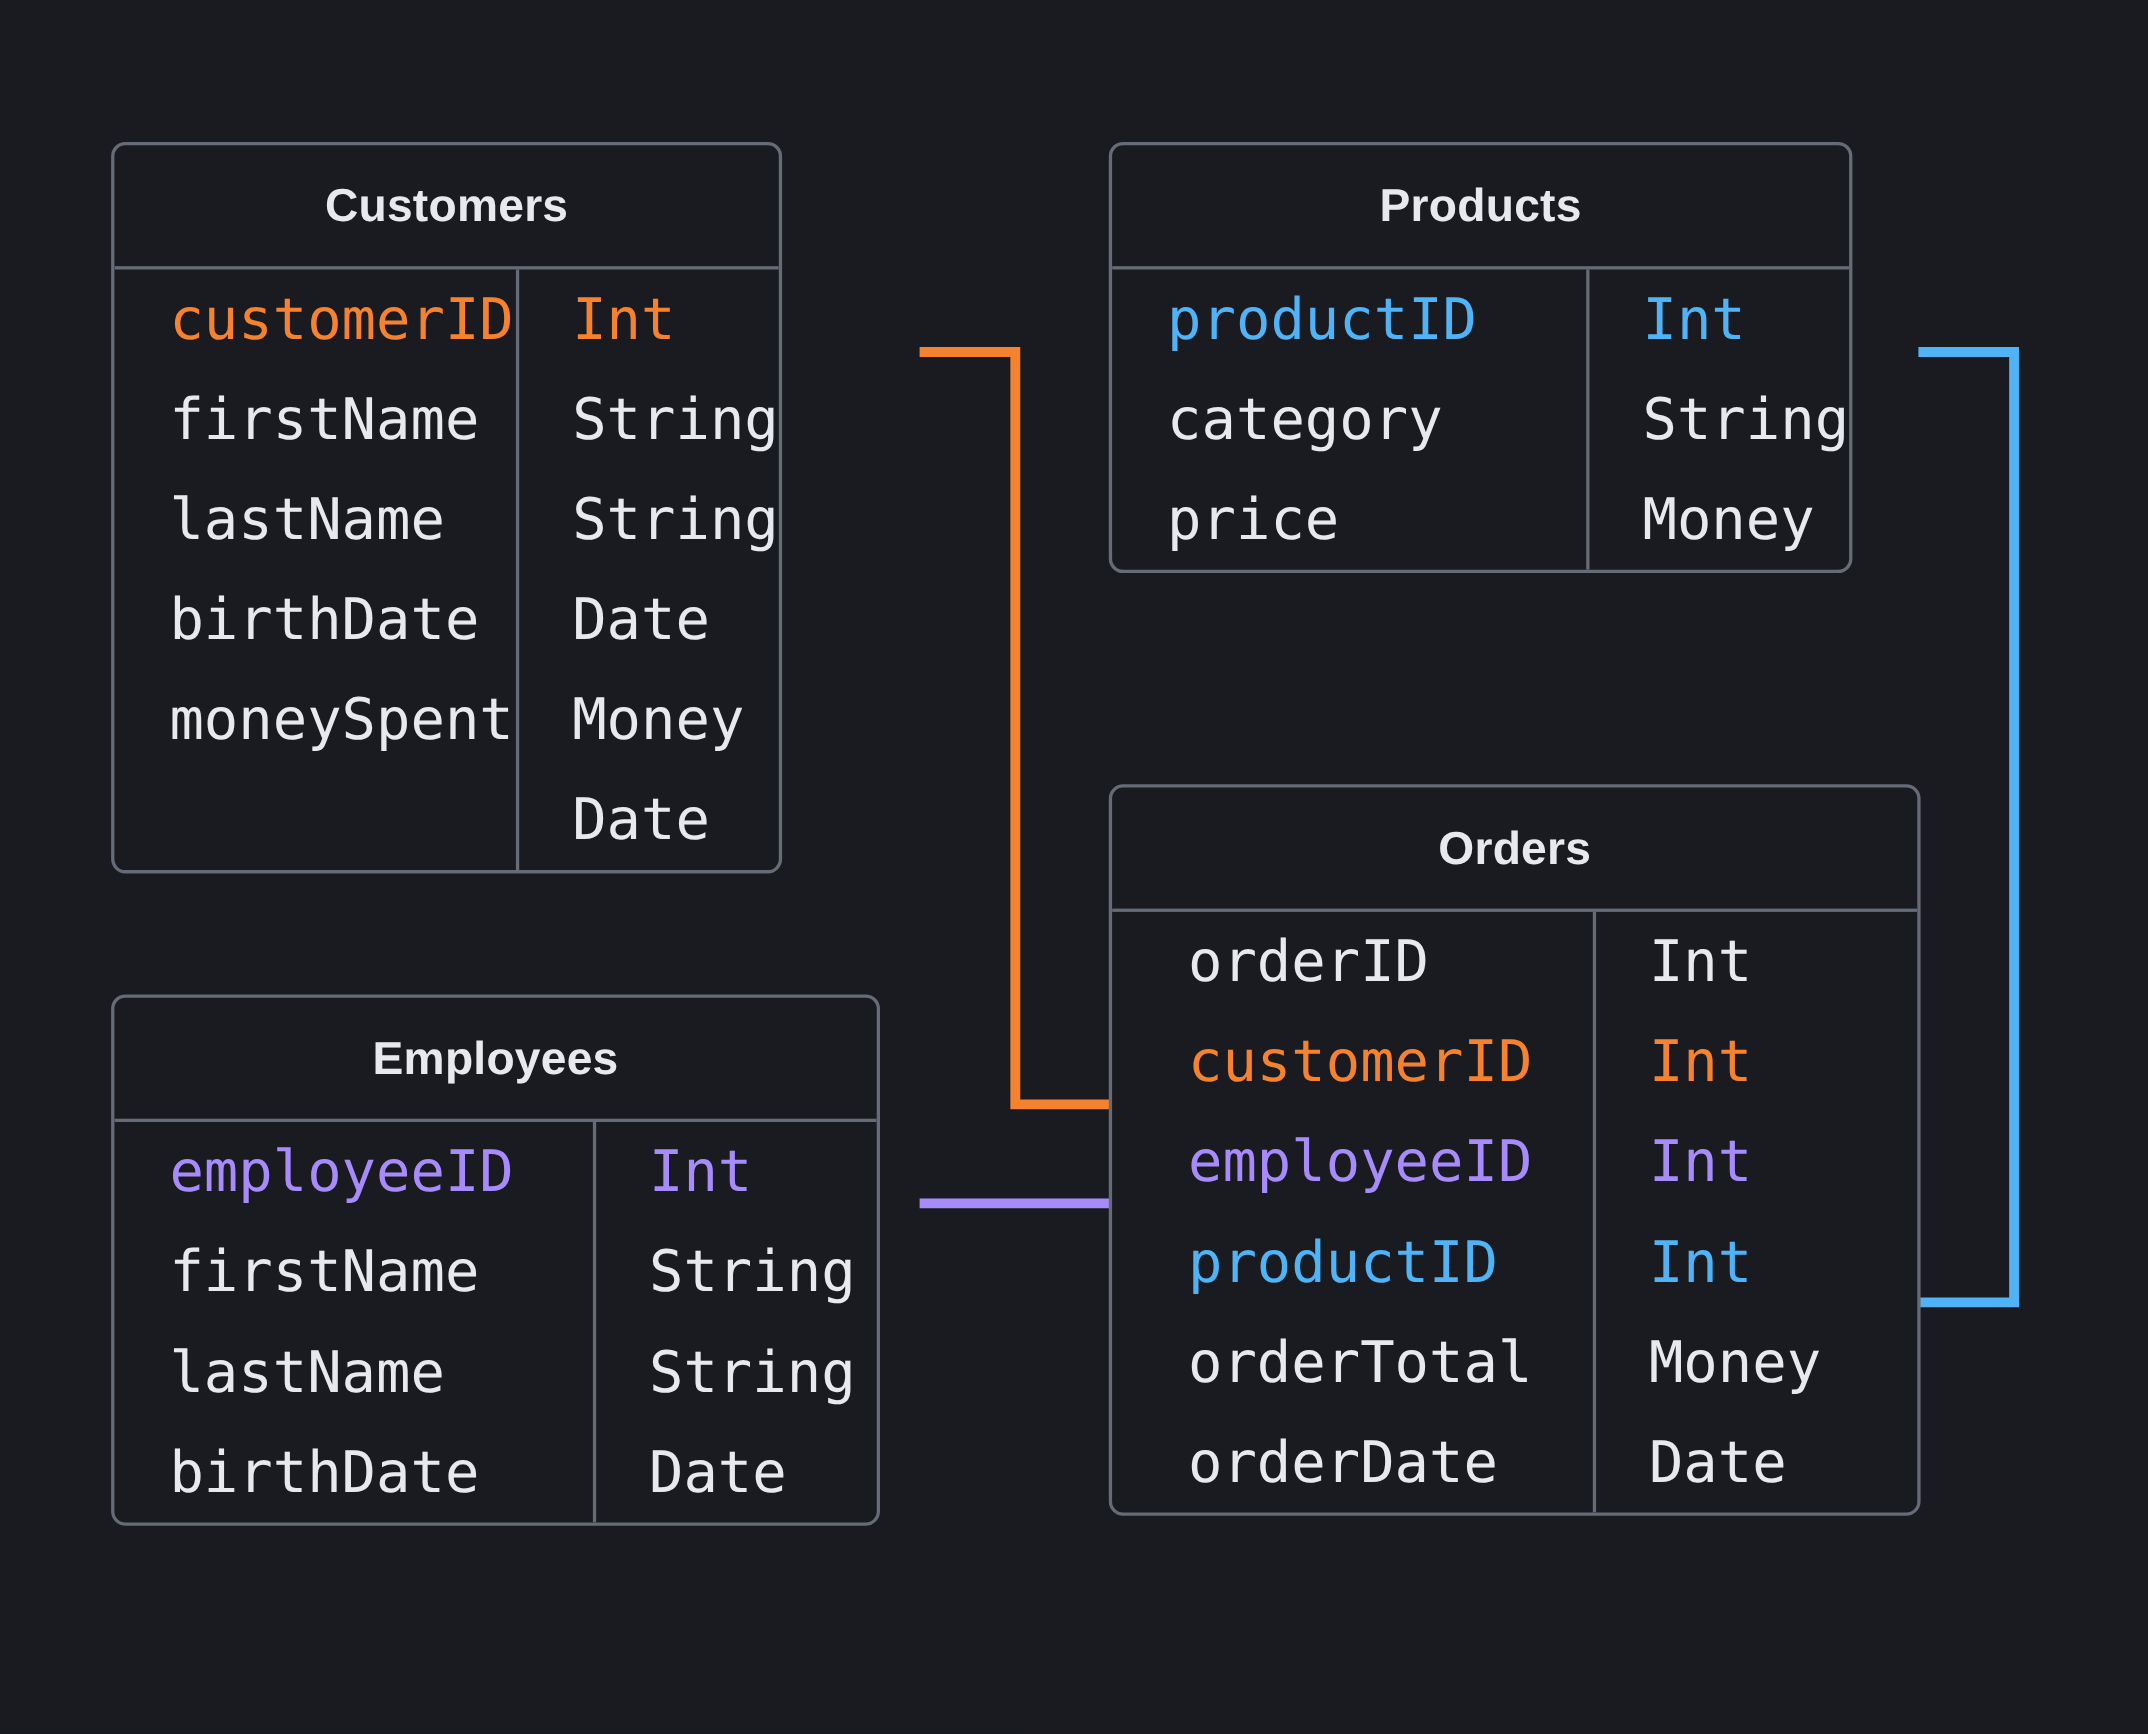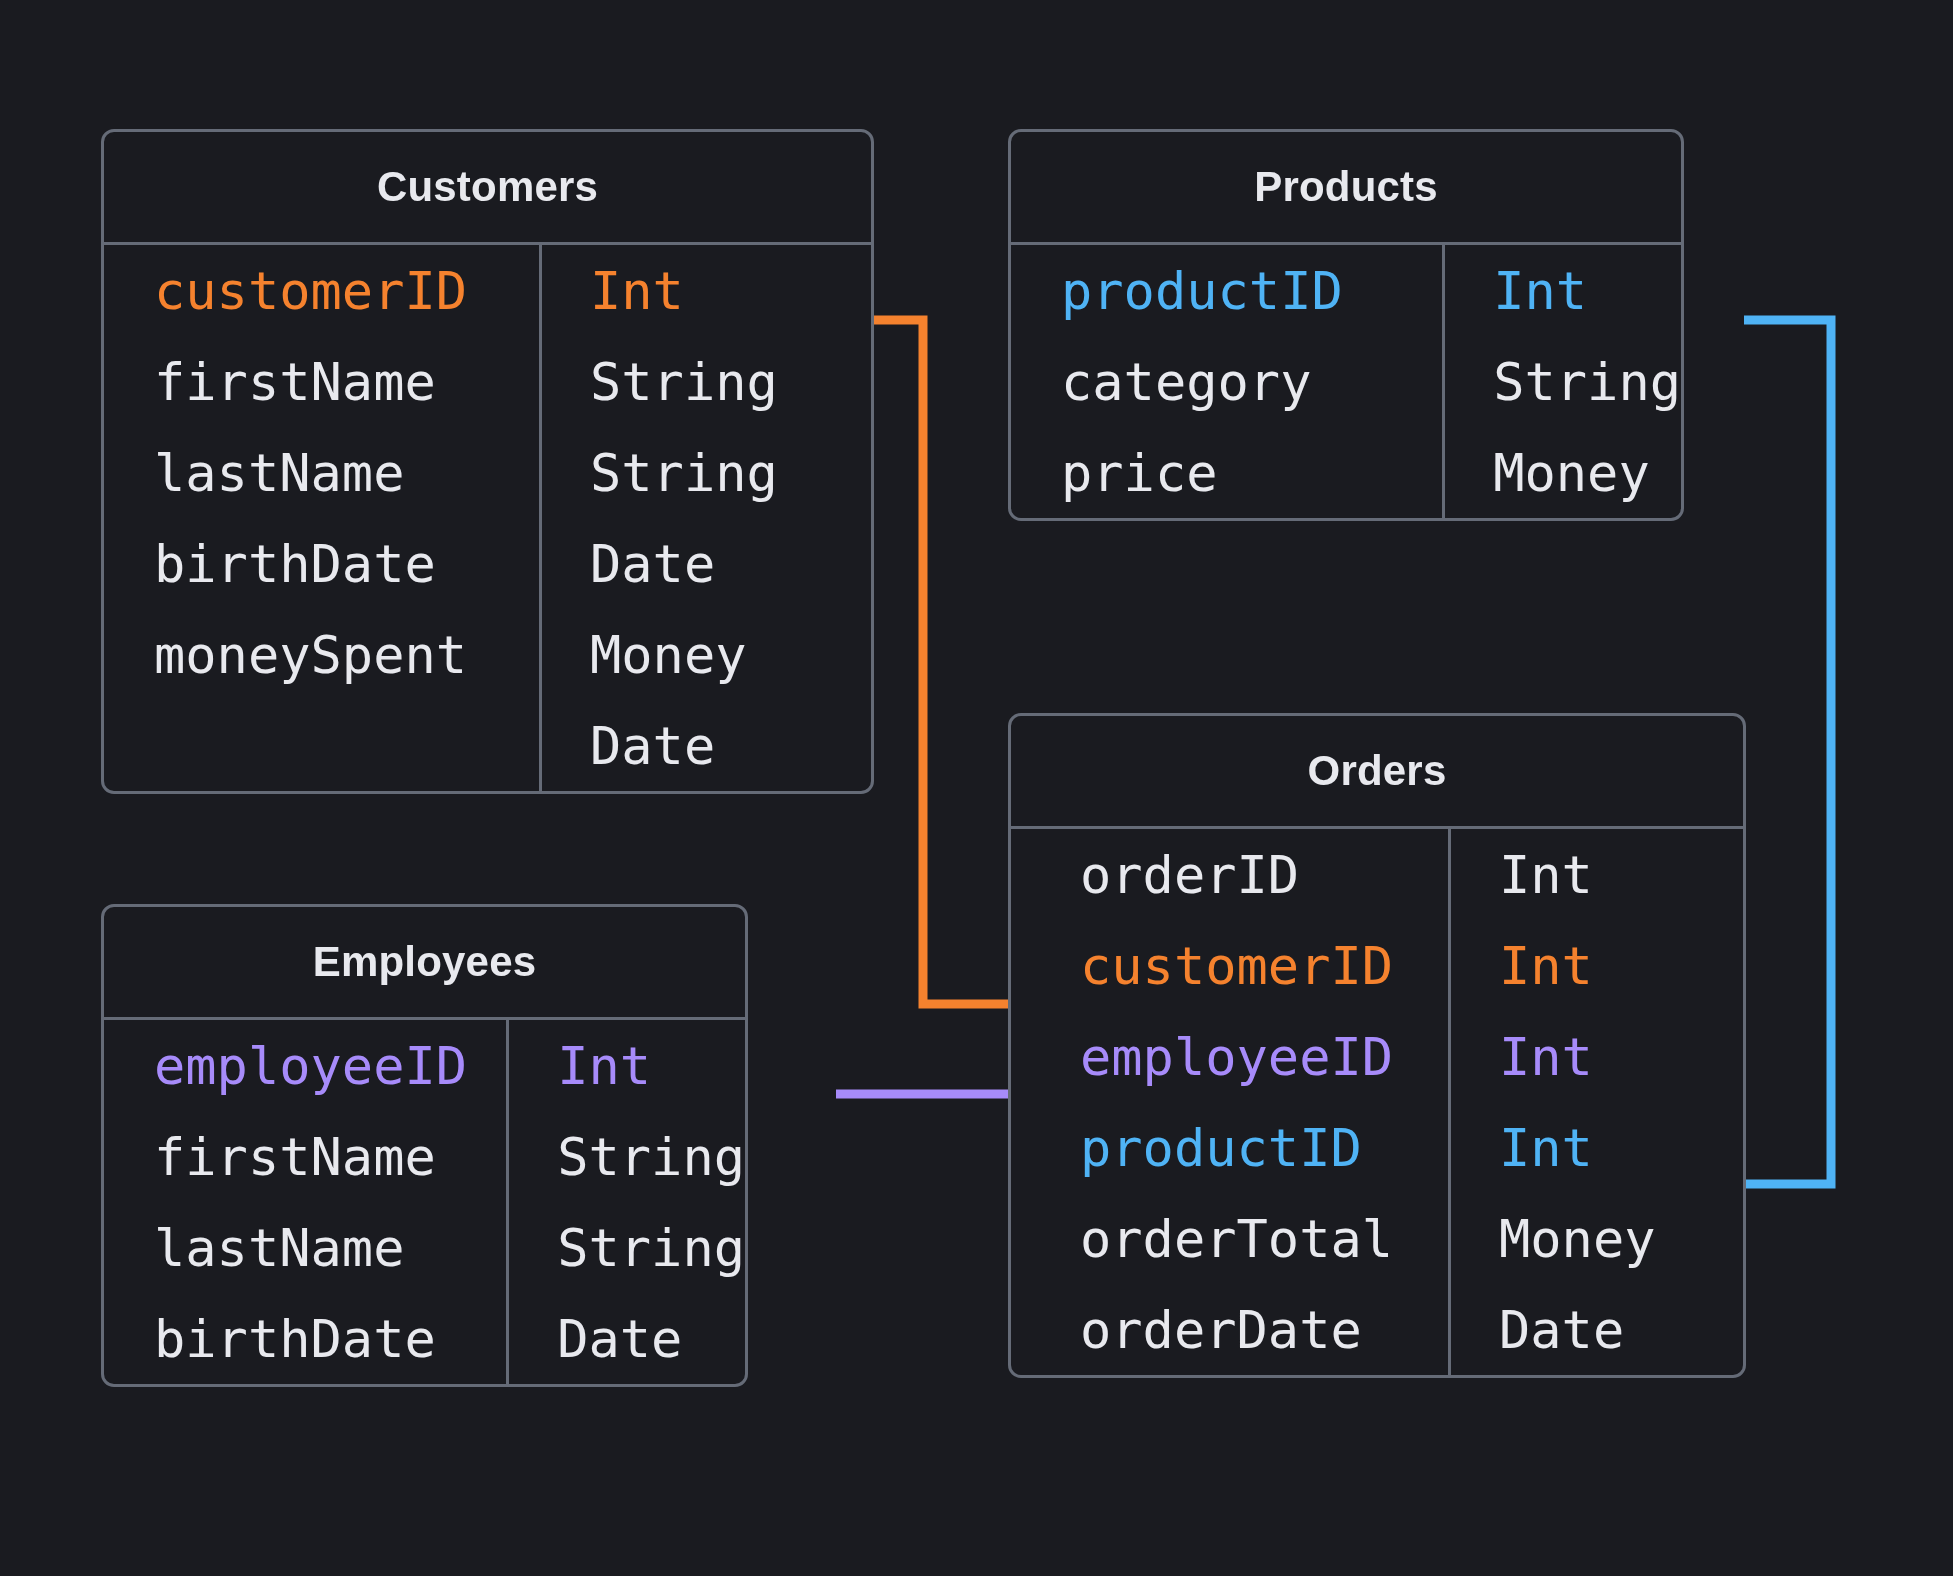--- a/index.html
+++ b/index.html
@@ -77,25 +77,25 @@
   }
   .col-names .field-cell { padding-left: 50px; }
   .col-types .field-cell { padding-left: 48px; }
 
   
   .k-orange { color: #f5822e; }
   .k-blue   { color: #4fb3f5; }
   .k-purple { color: #a78bfa; }
 
   
-  #entity-customers { left: 101px; top: 129px;  width: 773px; }
+  #entity-customers { left: 101px; top: 129px;  width: 610px; }
   #entity-customers .col-names { width: 438px; }
   #entity-products  { left: 1008px; top: 129px; width: 676px; }
   #entity-products  .col-names { width: 440px; }
-  #entity-employees { left: 101px; top: 904px;  width: 647px; }
+  #entity-employees { left: 101px; top: 904px;  width: 699px; }
   #entity-employees .col-names { width: 438px; }
   #entity-orders    { left: 1008px; top: 713px; width: 738px; }
   #entity-orders    .col-names { width: 440px; }
 </style>
 </head>
 <body style="background: rgb(26, 27, 32);">
 
 <div id="canvas" style="background: rgb(26, 27, 32);">
 
   <svg id="connector-layer" viewBox="0 0 1953 1576" width="1953" height="1576">

